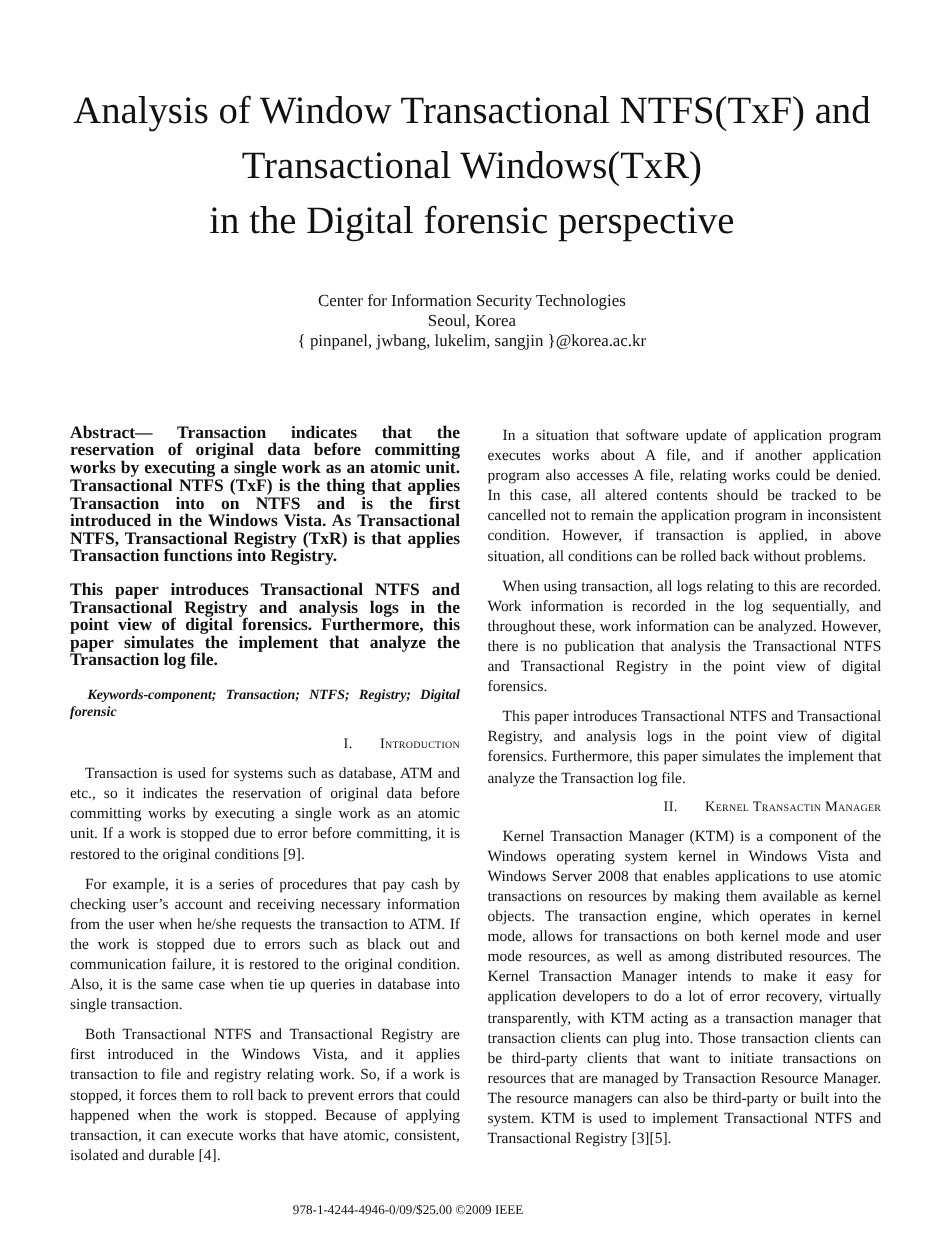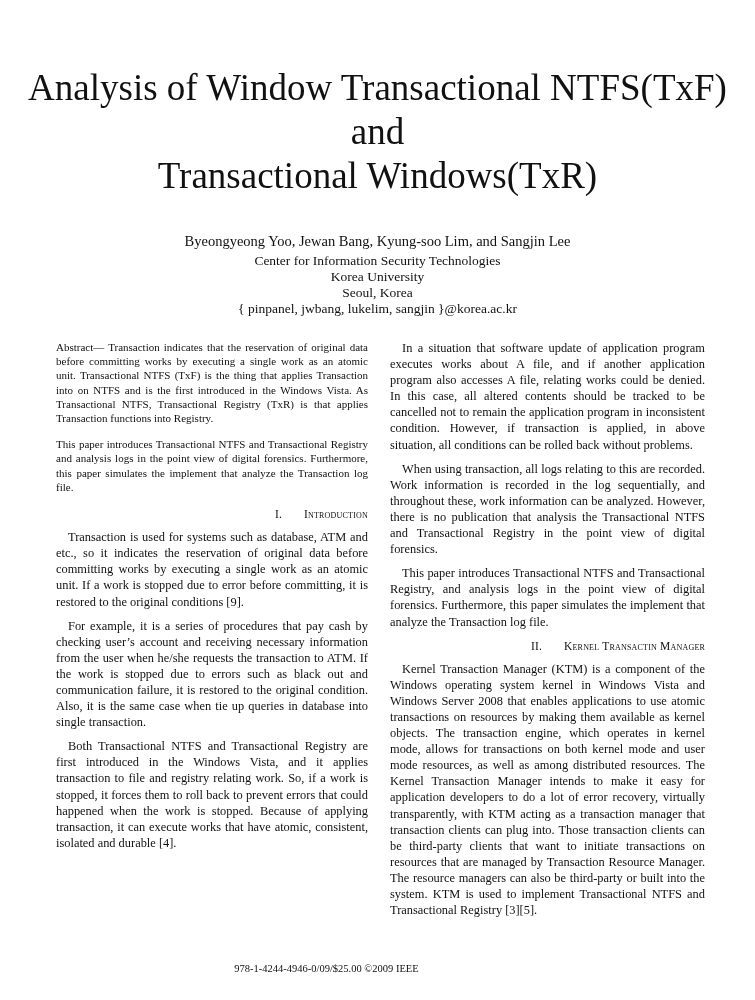--- a/index.html
+++ b/index.html
@@ -1,54 +1,54 @@
 <!DOCTYPE html>
 <html><head>
   <meta charset="utf-8">
   <style>
     html, body { margin: 0; padding: 0; background: #ffffff; }
     body { width: 755px; height: 1000px; position: relative; overflow: hidden;
            font-family: "Liberation Serif", "DejaVu Serif", serif; color: #111; }
     .title { position: absolute; left: 0; top: 66px; width: 755px; text-align: center;
-             font-size: 37px; line-height: 44px; font-weight: normal; margin: 0; }
+             font-size: 31px; line-height: 44px; font-weight: normal; margin: 0; }
     .title span { display: block; }
     .authors { position: absolute; left: 0; top: 233px; width: 755px; text-align: center;
                font-size: 13.5px; line-height: 16px; }
     .authors .names { font-size: 14.5px; margin-bottom: 4px; }
     .authors div { display: block; }
     .col { position: absolute; top: 340px; font-size: 12.4px; line-height: 16.1px; }
     .col.left { left: 56px; width: 312px; }
     .col.right { left: 390px; width: 315px; }
     p { margin: 0 0 8px 0; text-align: justify; text-indent: 12px; }
-    p.abs { font-weight: normal; text-indent: 0; margin-bottom: 12px; font-size: 11px; line-height: 14.2px; }
+    p.abs { font-weight: bold; text-indent: 0; margin-bottom: 12px; font-size: 14px; line-height: 14.2px; }
     p.kw { font-weight: bold; font-style: italic; text-indent: 14px; margin-bottom: 10px; font-size: 11.2px; line-height: 14.2px; }
     .section-heading { text-align: right; font-size: 11.5px; margin: 0 0 7px 0; letter-spacing: 0.2px; }
     .section-heading .num { margin-right: 22px; }
     .sc { font-variant: small-caps; }
     .footer { position: absolute; left: 0; top: 963px; width: 653px; text-align: center; font-size: 10.5px; }
   </style>
 </head>
 <body>
 
 <h1 class="title">
   <span>Analysis of Window Transactional NTFS(TxF) and</span>
   <span>Transactional Windows(TxR)</span>
+  <span>in the Digital forensic perspective</span>
 </h1>
 
 <div class="authors">
-  <div class="names">Byeongyeong Yoo, Jewan Bang, Kyung-soo Lim, and Sangjin Lee</div>
   <div>Center for Information Security Technologies</div>
-  <div>Korea University</div>
   <div>Seoul, Korea</div>
   <div>{ pinpanel, jwbang, lukelim, sangjin }@korea.ac.kr</div>
 </div>
 
 <div class="col left">
   <p class="abs">Abstract— Transaction indicates that the reservation of original data before committing works by executing a single work as an atomic unit. Transactional NTFS (TxF) is the thing that applies Transaction into on NTFS and is the first introduced in the Windows Vista. As Transactional NTFS, Transactional Registry (TxR) is that applies Transaction functions into Registry.</p>
   <p class="abs">This paper introduces Transactional NTFS and Transactional Registry and analysis logs in the point view of digital forensics. Furthermore, this paper simulates the implement that analyze the Transaction log file.</p>
+  <p class="kw">Keywords-component; Transaction; NTFS; Registry; Digital forensic</p>
 
   <div class="section-heading">
     <span class="num">I.</span><span class="sc">Introduction</span>
   </div>
   <p>Transaction is used for systems such as database, ATM and etc., so it indicates the reservation of original data before committing works by executing a single work as an atomic unit. If a work is stopped due to error before committing, it is restored to the original conditions [9].</p>
   <p>For example, it is a series of procedures that pay cash by checking user’s account and receiving necessary information from the user when he/she requests the transaction to ATM. If the work is stopped due to errors such as black out and communication failure, it is restored to the original condition. Also, it is the same case when tie up queries in database into single transaction.</p>
   <p>Both Transactional NTFS and Transactional Registry are first introduced in the Windows Vista, and it applies transaction to file and registry relating work. So, if a work is stopped, it forces them to roll back to prevent errors that could happened when the work is stopped. Because of applying transaction, it can execute works that have atomic, consistent, isolated and durable [4].</p>
 </div>
 
 <div class="col right">

